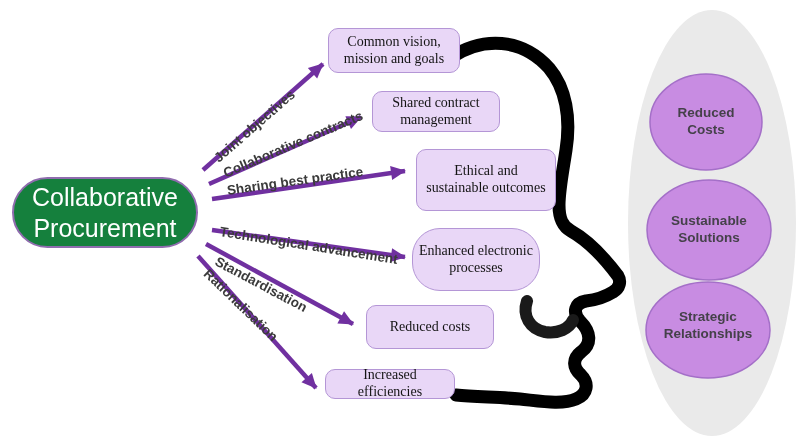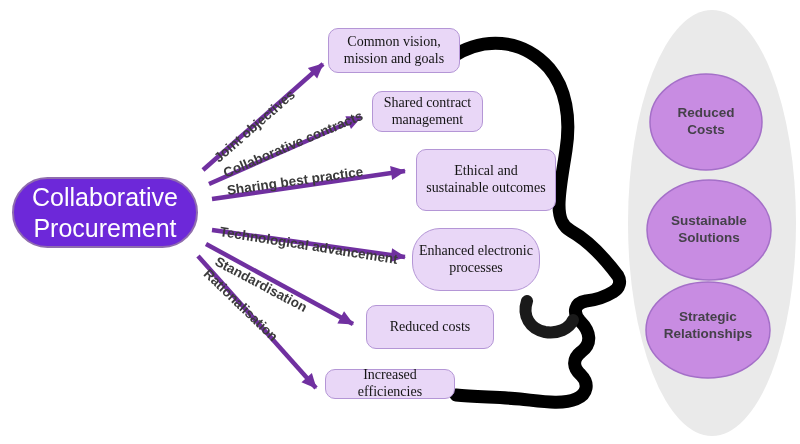--- a/index.html
+++ b/index.html
@@ -3,21 +3,21 @@
 <meta charset="utf-8">
 <style>
   html,body{margin:0;padding:0;background:#ffffff;}
   .canvas{
     position:relative;width:800px;height:444px;background:#ffffff;overflow:hidden;
     font-family:"Liberation Sans",sans-serif;
   }
   .layer{position:absolute;left:0;top:0;}
   .main-node{
     position:absolute;left:12px;top:177px;width:186px;height:71px;
-    background:#6d28d9;border:2px solid #8f6cae;border-radius:38px;
+    background:#15803d;border:2px solid #8f6cae;border-radius:38px;
     display:flex;align-items:center;justify-content:center;text-align:center;
     color:#ffffff;font-size:25px;line-height:1.22;box-sizing:border-box;padding:0 8px;
   }
   .outcome-box{
     position:absolute;background:#e9d7f7;border:1.5px solid #b496d6;border-radius:10px;
     display:flex;align-items:center;justify-content:center;text-align:center;
     color:#141414;font-size:14px;line-height:1.18;box-sizing:border-box;padding:3px 6px;font-family:Liberation Serif, serif;
   }
   .arrow-label{
     position:absolute;font-size:13.5px;font-weight:bold;color:#3b3b3b;
@@ -75,21 +75,21 @@
   <div class="main-node">Collaborative Procurement</div>
 
   <div class="arrow-label" style="left:216px;top:152px;transform:rotate(-41deg);">Joint objectives</div>
   <div class="arrow-label" style="left:224px;top:166px;transform:rotate(-23deg);">Collaborative contracts</div>
   <div class="arrow-label" style="left:227px;top:183px;transform:rotate(-8deg);">Sharing best practice</div>
   <div class="arrow-label" style="left:220px;top:224px;transform:rotate(9deg);">Technological advancement</div>
   <div class="arrow-label" style="left:216px;top:253px;transform:rotate(28deg);">Standardisation</div>
   <div class="arrow-label" style="left:206px;top:264px;transform:rotate(44deg);">Rationalisation</div>
 
   <div class="outcome-box" style="left:328px;top:28px;width:132px;height:45px;">Common vision, mission and goals</div>
-  <div class="outcome-box" style="left:372px;top:91px;width:111px;height:41px;">Shared contract management</div>
+  <div class="outcome-box" style="left:372px;top:91px;width:128px;height:41px;">Shared contract management</div>
   <div class="outcome-box" style="left:416px;top:149px;width:140px;height:62px;">Ethical and sustainable outcomes</div>
   <div class="outcome-box" style="left:412px;top:228px;width:128px;height:63px;border-radius:28px;">Enhanced electronic processes</div>
   <div class="outcome-box" style="left:366px;top:305px;width:128px;height:44px;">Reduced costs</div>
   <div class="outcome-box" style="left:325px;top:369px;width:130px;height:30px;">Increased efficiencies</div>
 
   <div class="ellipse-label" style="left:666px;top:96px;width:80px;height:52px;">Reduced Costs</div>
   <div class="ellipse-label" style="left:664px;top:204px;width:90px;height:52px;">Sustainable Solutions</div>
   <div class="ellipse-label" style="left:658px;top:300px;width:100px;height:52px;">Strategic Relationships</div>
 
 </div>

